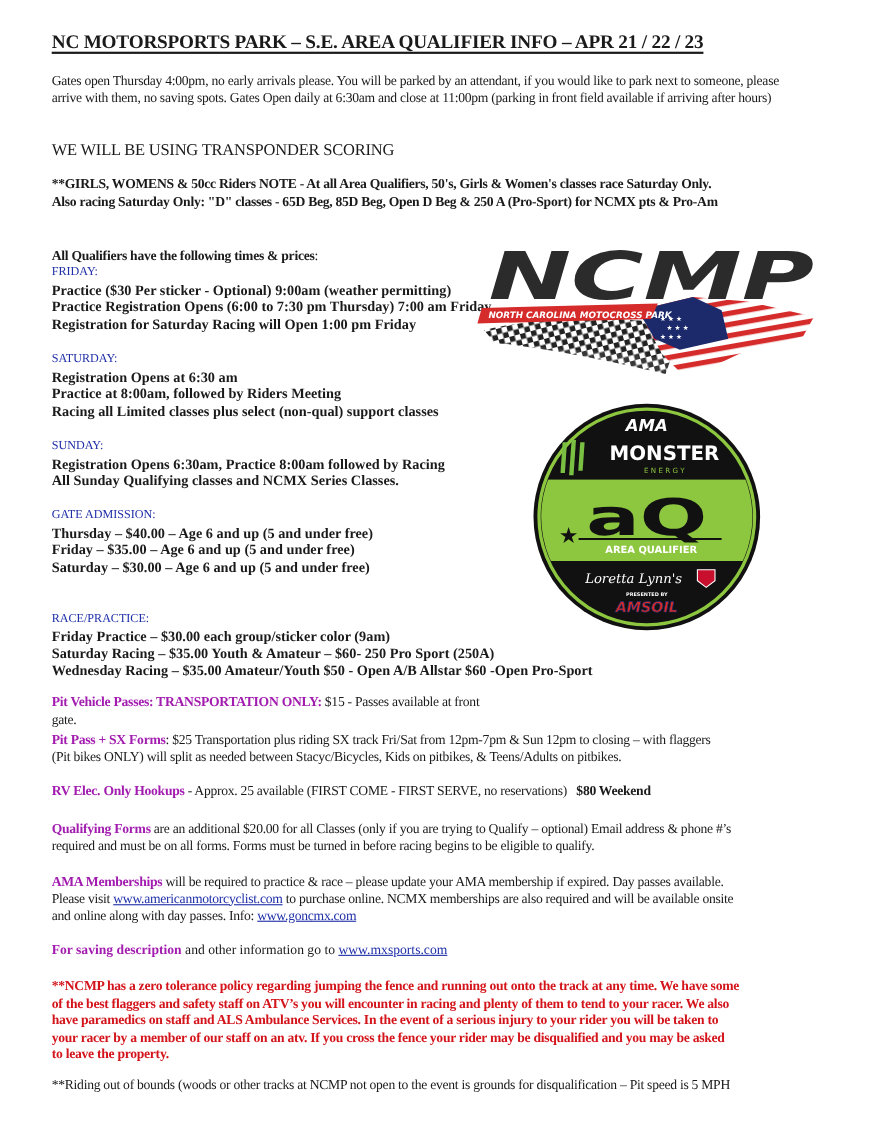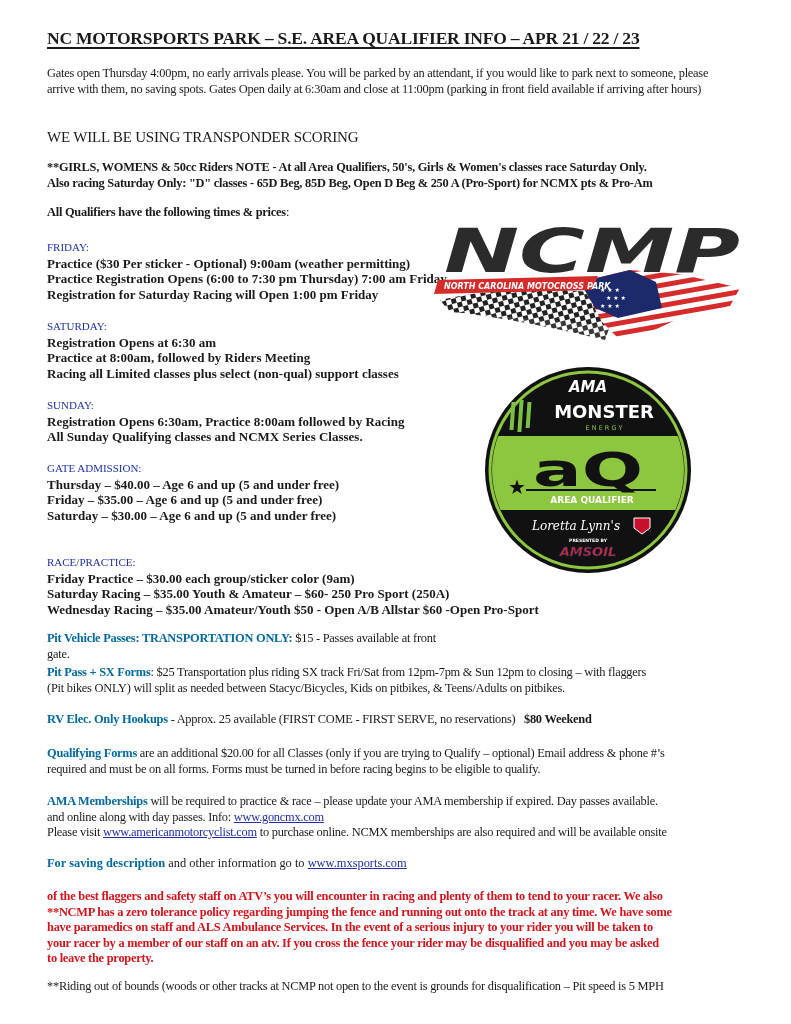--- a/index.html
+++ b/index.html
@@ -11,21 +11,21 @@
   .page { position: absolute; left: 47px; top: 24px; width: 700px; }
   .title {
     font-weight: bold; font-size: 17.5px; text-decoration: underline;
     text-decoration-thickness: 2px; text-underline-offset: 3px;
     letter-spacing: -0.2px; margin: 0; white-space: nowrap;
   }
   .p { font-size: 12.4px; line-height: 15.5px; margin: 0; }
   .condensed { letter-spacing: -0.25px; }
   .big { font-size: 15px; letter-spacing: -0.2px; }
   .bold { font-weight: bold; }
-  .blue { color: #0369a1; font-weight: bold; }
+  .blue { color: #a21caf; font-weight: bold; }
   .red { color: #d4141b; font-weight: bold; }
   a.link { color: #1f2fa8; text-decoration: underline; }
   .abs { position: absolute; left: 0; }
   .section .h { color: #1f2fa8; font-weight: normal; font-size: 11px; line-height: 15.5px; }
   .section .line { font-size: 13px; line-height: 15.5px; white-space: nowrap; font-weight: bold; }
 
   
   .ncmp-logo { position: absolute; left: 430px; top: 222px; width: 318px; height: 125px; }
   .aq-logo { position: absolute; left: 484px; top: 366px; width: 208px; height: 208px; }
 </style>
@@ -38,21 +38,21 @@
 
   <p class="p abs condensed" style="top:42px; width:690px;">Gates open Thursday 4:00pm, no early arrivals please. You will be parked by an attendant, if you would like to park next to someone, please arrive with them, no saving spots. Gates Open daily at 6:30am and close at 11:00pm (parking in front field available if arriving after hours)</p>
 
   <p class="p abs big" style="top:106px;">WE WILL BE USING TRANSPONDER SCORING</p>
 
   <div class="abs" style="top:136px;">
     <div class="p bold condensed" style="white-space:nowrap;">**GIRLS, WOMENS &amp; 50cc Riders NOTE - At all Area Qualifiers, 50's, Girls &amp; Women's classes race Saturday Only.</div>
     <div class="p bold condensed" style="white-space:nowrap;">Also racing Saturday Only:  "D" classes - 65D Beg, 85D Beg, Open D Beg &amp; 250 A (Pro-Sport) for NCMX pts &amp; Pro-Am</div>
   </div>
 
-  <div class="p abs" style="top:181px; white-space:nowrap;text-align:right;">
+  <div class="p abs" style="top:201px; white-space:nowrap;text-align:right;">
     <span class="bold condensed">All Qualifiers have the following times &amp; prices</span><span>:</span>
   </div>
 
   <div class="section abs" style="top:216px;">
     <div class="h">FRIDAY:</div>
     <div class="line">Practice ($30 Per sticker - Optional) 9:00am (weather permitting)</div>
     <div class="line">Practice Registration Opens (6:00 to 7:30 pm Thursday) 7:00 am Friday</div>
     <div class="line">Registration for Saturday Racing will Open 1:00 pm Friday</div>
   </div>
 
@@ -97,31 +97,31 @@
     <span class="blue">RV Elec. Only Hookups</span><span style="white-space:pre;"> - Approx. 25 available (FIRST COME - FIRST SERVE, no reservations)   </span><span class="bold">$80 Weekend</span>
   </div>
 
   <div class="abs p condensed" style="top:722px;">
     <div style="white-space:nowrap;"><span class="blue">Qualifying Forms</span><span> are an additional $20.00 for all Classes (only if you are trying to Qualify – optional) Email address &amp; phone #’s</span></div>
     <div style="white-space:nowrap;">required and must be on all forms. Forms must be turned in before racing begins to be eligible to qualify.</div>
   </div>
 
   <div class="abs p condensed" style="top:770px;">
     <div style="white-space:nowrap;"><span class="blue">AMA Memberships</span><span> will be required to practice &amp; race – please update your AMA membership if expired. Day passes available.</span></div>
+    <div style="white-space:nowrap;"><span>Please visit </span><a class="link">www.americanmotorcyclist.com</a><span> to purchase online. NCMX memberships are also required and will be available onsite</span></div>
     <div style="white-space:nowrap;"><span>and online along with day passes. Info: </span><a class="link">www.goncmx.com</a></div>
-    <div style="white-space:nowrap;"><span>Please visit </span><a class="link">www.americanmotorcyclist.com</a><span> to purchase online. NCMX memberships are also required and will be available onsite</span></div>
   </div>
 
   <div class="abs p" style="top:832px; white-space:nowrap;">
     <span class="blue">For saving description</span><span> and other information go to </span><a class="link">www.mxsports.com</a>
   </div>
 
   <div class="abs p red condensed" style="top:865px;">
+    <div style="white-space:nowrap;">**NCMP has a zero tolerance policy regarding jumping the fence and running out onto the track at any time.  We have some</div>
     <div style="white-space:nowrap;">of the best flaggers and safety staff on ATV’s you will encounter in racing and plenty of them to tend to your racer. We also</div>
-    <div style="white-space:nowrap;">**NCMP has a zero tolerance policy regarding jumping the fence and running out onto the track at any time.  We have some</div>
     <div style="white-space:nowrap;">have paramedics on staff and ALS Ambulance Services.  In the event of a serious injury to your rider you will be taken to</div>
     <div style="white-space:nowrap;">your racer by a member of our staff on an atv.   If you cross the fence your rider may be disqualified and you may be asked</div>
     <div style="white-space:nowrap;">to leave the property.</div>
   </div>
 
   <div class="abs p condensed" style="top:955px; white-space:nowrap;">**Riding out of bounds (woods or other tracks at NCMP not open to the event is grounds for disqualification – Pit speed is 5 MPH</div>
 </div>
 
 <div class="ncmp-logo">
   <svg width="318" height="125" viewBox="0 0 318 125">

